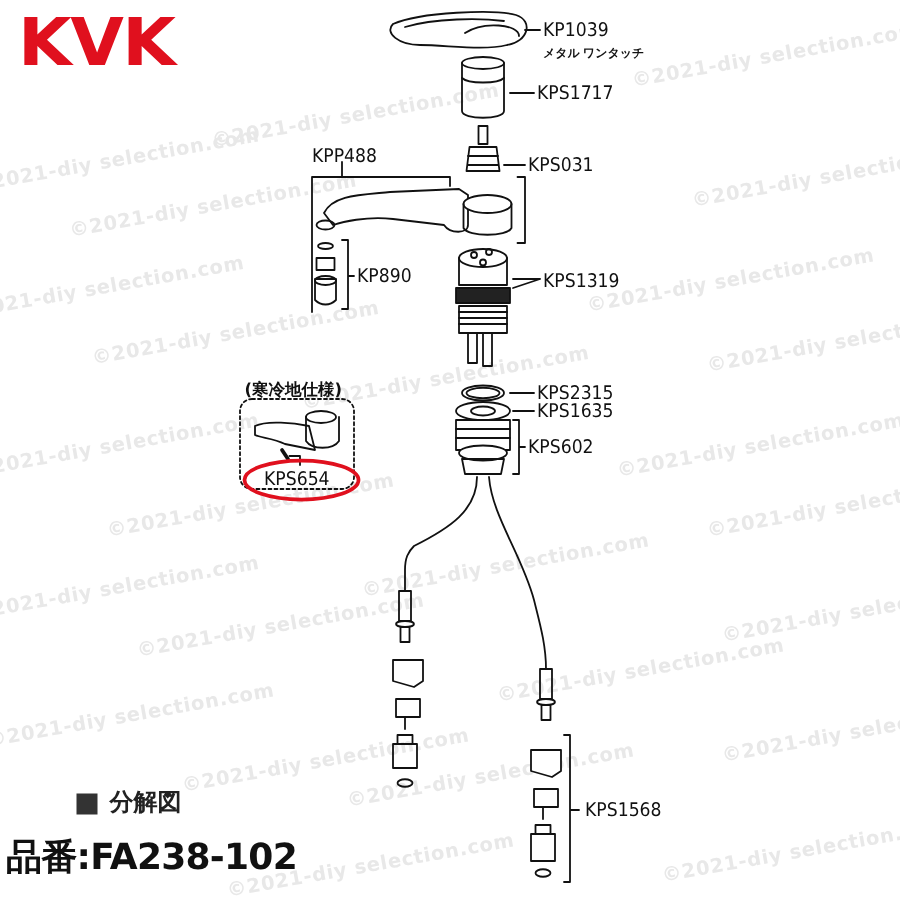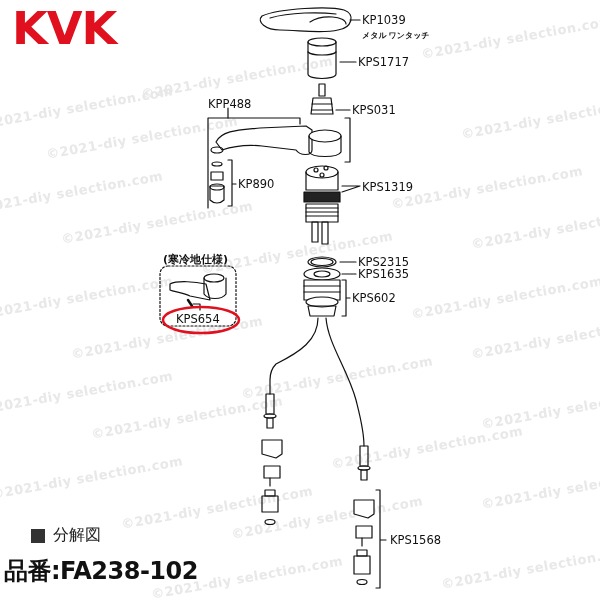--- a/index.html
+++ b/index.html
@@ -6,21 +6,21 @@
   body { width:600px; height:600px; position:relative; overflow:hidden;
          font-family:"Liberation Sans", "DejaVu Sans", sans-serif; color:#111; }
   .logo { position:absolute; left:12px; top:7px; font-family:"DejaVu Sans", sans-serif;
           font-weight:bold; font-size:44px; letter-spacing:-1px; color:#e0101e; line-height:1; transform:scaleX(1.05); transform-origin:left; }
   .wm { position:absolute; font-family:"DejaVu Sans", sans-serif; font-weight:bold; font-size:13px;
         color:#e8e8e8; transform:rotate(-10deg); white-space:nowrap; pointer-events:none; letter-spacing:0.5px; }
   svg.diagram { position:absolute; left:0; top:0; }
   .label { position:absolute; font-family:"DejaVu Sans", sans-serif; font-size:12.5px; color:#111; white-space:nowrap; line-height:1; transform:scaleX(0.92); transform-origin:left; }
   .sub { position:absolute; font-family:Liberation Serif, serif; font-size:8px; font-weight:bold; color:#111; white-space:nowrap; }
   .kanreichi { position:absolute; font-family:"DejaVu Sans", sans-serif; font-size:11px; font-weight:bold; color:#111; white-space:nowrap; }
-  .footer-title { position:absolute; left:4px; top:525px; font-family:"DejaVu Sans", sans-serif; font-weight:normal; font-size:16px; color:#222; display:flex; align-items:center; gap:8px;padding-left:27px; }
+  .footer-title { position:absolute; left:24px; top:525px; font-family:"DejaVu Sans", sans-serif; font-weight:bold; font-size:16px; color:#222; display:flex; align-items:center; gap:8px;padding-left:27px; }
   .footer-title .sq { width:14px; height:14px; background:#333; display:inline-block; }
   .footer-code { position:absolute; left:4px; top:555px; font-family:"DejaVu Sans", sans-serif; font-weight:bold; font-size:24px; color:#111; letter-spacing:-0.5px; }
 </style>
 </head>
 <body>
 
 <div>
   <div class="wm" style="left:140px;top:70px">©2021-diy selection.com</div>
   <div class="wm" style="left:420px;top:30px">©2021-diy selection.com</div>
   <div class="wm" style="left:-20px;top:100px">©2021-diy selection.com</div>

